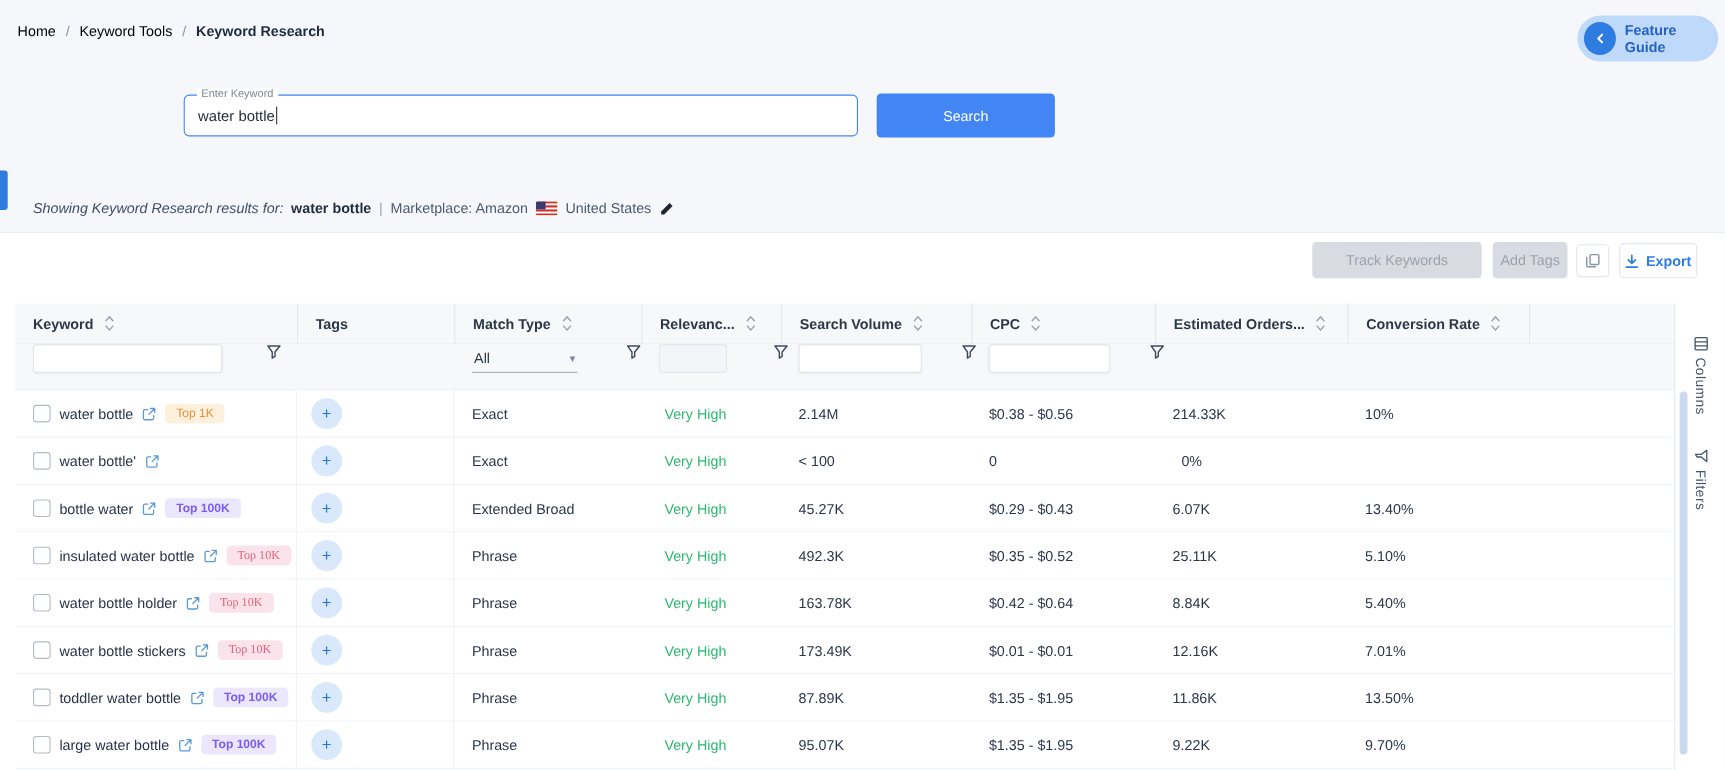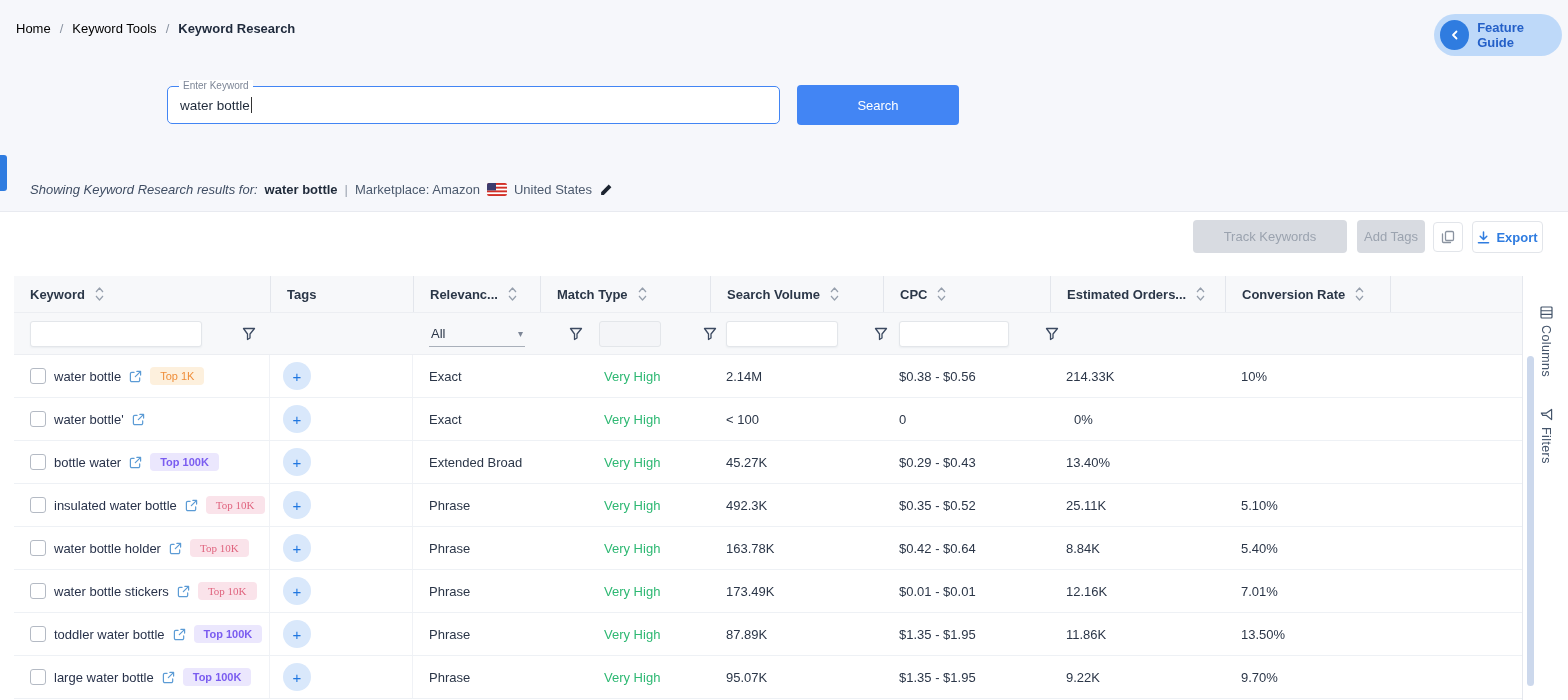--- a/index.html
+++ b/index.html
@@ -43,21 +43,21 @@
   .btn-addtags { left:1357px; width:68px; }
   .btn-copy { position:absolute; top:222px; left:1433px; width:30px; height:30px; background:#fff; border:1px solid #e2e5ea; border-radius:4px; display:flex; align-items:center; justify-content:center; cursor:pointer; }
   .btn-export { position:absolute; top:221px; left:1472px; width:71px; height:32px; background:#fff; border:1px solid #e2e5ea; border-radius:4px; display:flex; align-items:center; justify-content:center; gap:6px; color:#2f7ce0; font-size:13px; font-weight:600; cursor:pointer; }
 
   
   .table { position:absolute; top:276px; left:14px; width:1508px; }
   .thead { display:flex; height:37px; background:#f7f8fa; border-bottom:1px solid #eceef2; align-items:center; }
   .th { display:flex; align-items:center; gap:10px; padding-left:16px; height:100%; font-weight:700; color:#2b3748; font-size:13px; }
   .th + .th { border-left:1px solid #e3e6ec; }
   .filter-row { display:flex; height:42px; background:#f7f8fa; border-bottom:1px solid #eceef2; align-items:center; }
-  .fcell { display:flex; align-items:center; height:100%; padding-left:16px;gap:18px; }
+  .fcell { display:flex; align-items:flex-start; height:100%; padding-left:16px;gap:18px; }
   .flt-input { height:26px; border:1px solid #e3e6ea; border-radius:3px; background:#fff; box-shadow:0 1px 2px rgba(40,60,90,.06); outline:none; padding:0 6px; font-family:inherit; font-size:12px; }
   .flt-small { background:#f4f5f8; box-shadow:none; }
   .flt-select { width:104px; height:26px; display:flex; align-items:center; justify-content:space-between; border-bottom:1px solid #a9b0ba; color:#2b3648; font-size:13px; cursor:pointer; padding:0 2px; }
   .flt-select .sel-caret { color:#7d8696; font-size:10px; }
   .funnel { flex:none; }
   .tbody { height:345px; overflow:hidden; background:#fff; }
   .tr { display:flex; height:43px; border-bottom:1px solid #eef1f5; align-items:center; background:#fff; }
   .td { display:flex; align-items:center; height:100%; padding-left:16px; font-size:13px; color:#2b3648; }
   .td-keyword { gap:8px; border-right:1px solid #f0f2f6; }
   .td-tags { border-right:1px solid #f0f2f6; }
@@ -163,31 +163,31 @@
         <span style="display:flex;">
           <svg width="9" height="14" viewBox="0 0 9 14">
             <path d="M1 5l3.5-4L8 5" fill="none" stroke="#97a0ad" stroke-width="1.2" stroke-linejoin="round"></path>
             <path d="M1 9l3.5 4L8 9" fill="none" stroke="#97a0ad" stroke-width="1.2" stroke-linejoin="round"></path>
           </svg>
         </span>
       </div>
       <div class="th" style="width:143px">
         <span class="th-label">Tags</span>
       </div>
+      <div class="th" style="width:170px">
+        <span class="th-label">Match Type</span>
+        <span style="display:flex;">
+          <svg width="9" height="14" viewBox="0 0 9 14">
+            <path d="M1 5l3.5-4L8 5" fill="none" stroke="#97a0ad" stroke-width="1.2" stroke-linejoin="round"></path>
+            <path d="M1 9l3.5 4L8 9" fill="none" stroke="#97a0ad" stroke-width="1.2" stroke-linejoin="round"></path>
+          </svg>
+        </span>
+      </div>
       <div class="th" style="width:127px">
         <span class="th-label">Relevanc...</span>
-        <span style="display:flex;">
-          <svg width="9" height="14" viewBox="0 0 9 14">
-            <path d="M1 5l3.5-4L8 5" fill="none" stroke="#97a0ad" stroke-width="1.2" stroke-linejoin="round"></path>
-            <path d="M1 9l3.5 4L8 9" fill="none" stroke="#97a0ad" stroke-width="1.2" stroke-linejoin="round"></path>
-          </svg>
-        </span>
-      </div>
-      <div class="th" style="width:170px">
-        <span class="th-label">Match Type</span>
         <span style="display:flex;">
           <svg width="9" height="14" viewBox="0 0 9 14">
             <path d="M1 5l3.5-4L8 5" fill="none" stroke="#97a0ad" stroke-width="1.2" stroke-linejoin="round"></path>
             <path d="M1 9l3.5 4L8 9" fill="none" stroke="#97a0ad" stroke-width="1.2" stroke-linejoin="round"></path>
           </svg>
         </span>
       </div>
       <div class="th" style="width:173px">
         <span class="th-label">Search Volume</span>
         <span style="display:flex;">
@@ -372,20 +372,23 @@
         </div>
         <div class="td" style="width:127px;padding-left:21px;">
           <span class="relevance">Very High</span>
         </div>
         <div class="td" style="width:173px">
           <span>45.27K</span>
         </div>
         <div class="td" style="width:167px">
           <span>$0.29 - $0.43</span>
         </div>
+        <div class="td" style="width:175px">
+          <span>6.07K</span>
+        </div>
         <div class="td" style="width:165px">
           <span>13.40%</span>
         </div>
         <div class="td" style="width:132px"></div>
       </div>
       <div class="tr">
         <div class="td td-keyword" style="width:256px">
           <span class="checkbox"></span>
           <span class="kw-label">insulated water bottle</span>
           <span style="display:flex;cursor:pointer;">

